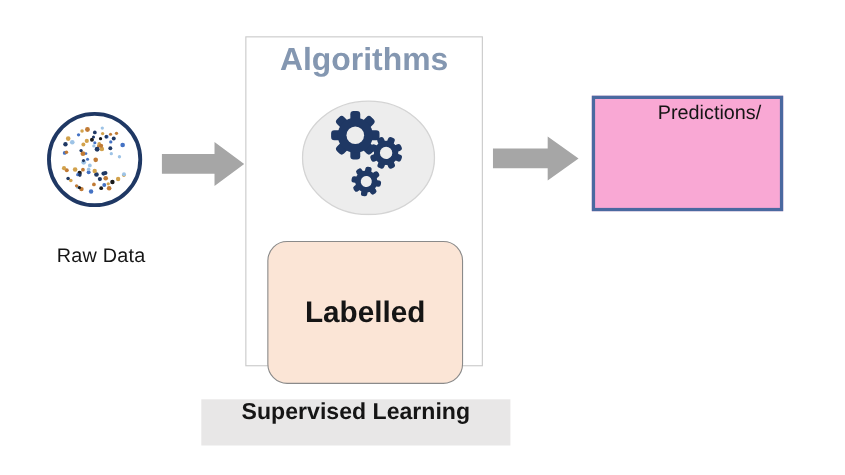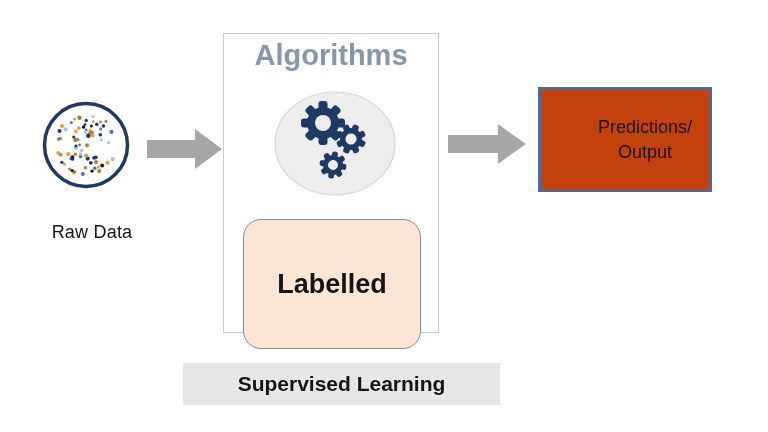--- a/index.html
+++ b/index.html
@@ -30,30 +30,30 @@
   .gears-wrap{left:50px;top:57px;width:122px;height:105px;}
   .labelled-box{
     left:19px;top:185px;width:178px;height:130px;box-sizing:border-box;
     background:var(--peach);border:1px solid var(--peach-border);border-radius:18px;
     display:flex;flex-direction:column;align-items:center;justify-content:center;
     font-size:27px;font-weight:bold;line-height:41px;color:var(--text);
   }
 
   
   .supervised{
-    left:183px;top:363px;width:317px;height:42px;background:var(--banner-bg);
-    display:flex;align-items:center;justify-content:center;
+    left:183px;top:363px;width:281px;height:42px;background:var(--banner-bg);
+    display:flex;align-items:flex-start;justify-content:center;
     font-size:21px;font-weight:bold;color:var(--text);
   }
 
   
   .pred-box{
     left:538px;top:87px;width:174px;height:105px;box-sizing:border-box;
-    background:#c2410c;border:3px solid var(--pred-border);
-    display:flex;flex-direction:column;align-items:center;justify-content:center;
+    background:#f9a8d4;border:3px solid var(--pred-border);
+    display:flex;flex-direction:column;align-items:center;justify-content:space-between;
     font-size:18px;line-height:25px;color:var(--text);text-align:center;padding-left:40px;
   }
 </style>
 </head>
 <body>
 
 <div class="canvas">
 
   <svg class="abs" style="left:42px;top:101px;" width="88" height="88" viewBox="0 0 88 88">
     <circle cx="44" cy="44" r="41.5" fill="#ffffff" stroke="#1f3864" stroke-width="3.5"></circle>
@@ -184,16 +184,15 @@
   </div>
 
   <div class="abs arrow" style="left:448px;top:123px;width:79px;height:42px;">
     <svg viewBox="0 0 76 42" preserveAspectRatio="none">
       <polygon points="0,12 48,12 48,1 75,21 48,41 48,30 0,30" fill="var(--arrow-gray)"></polygon>
     </svg>
   </div>
 
   <div class="abs pred-box">
     <span>Predictions/</span>
-    <span>Output</span>
   </div>
 
 </div>
 
 </body></html>

